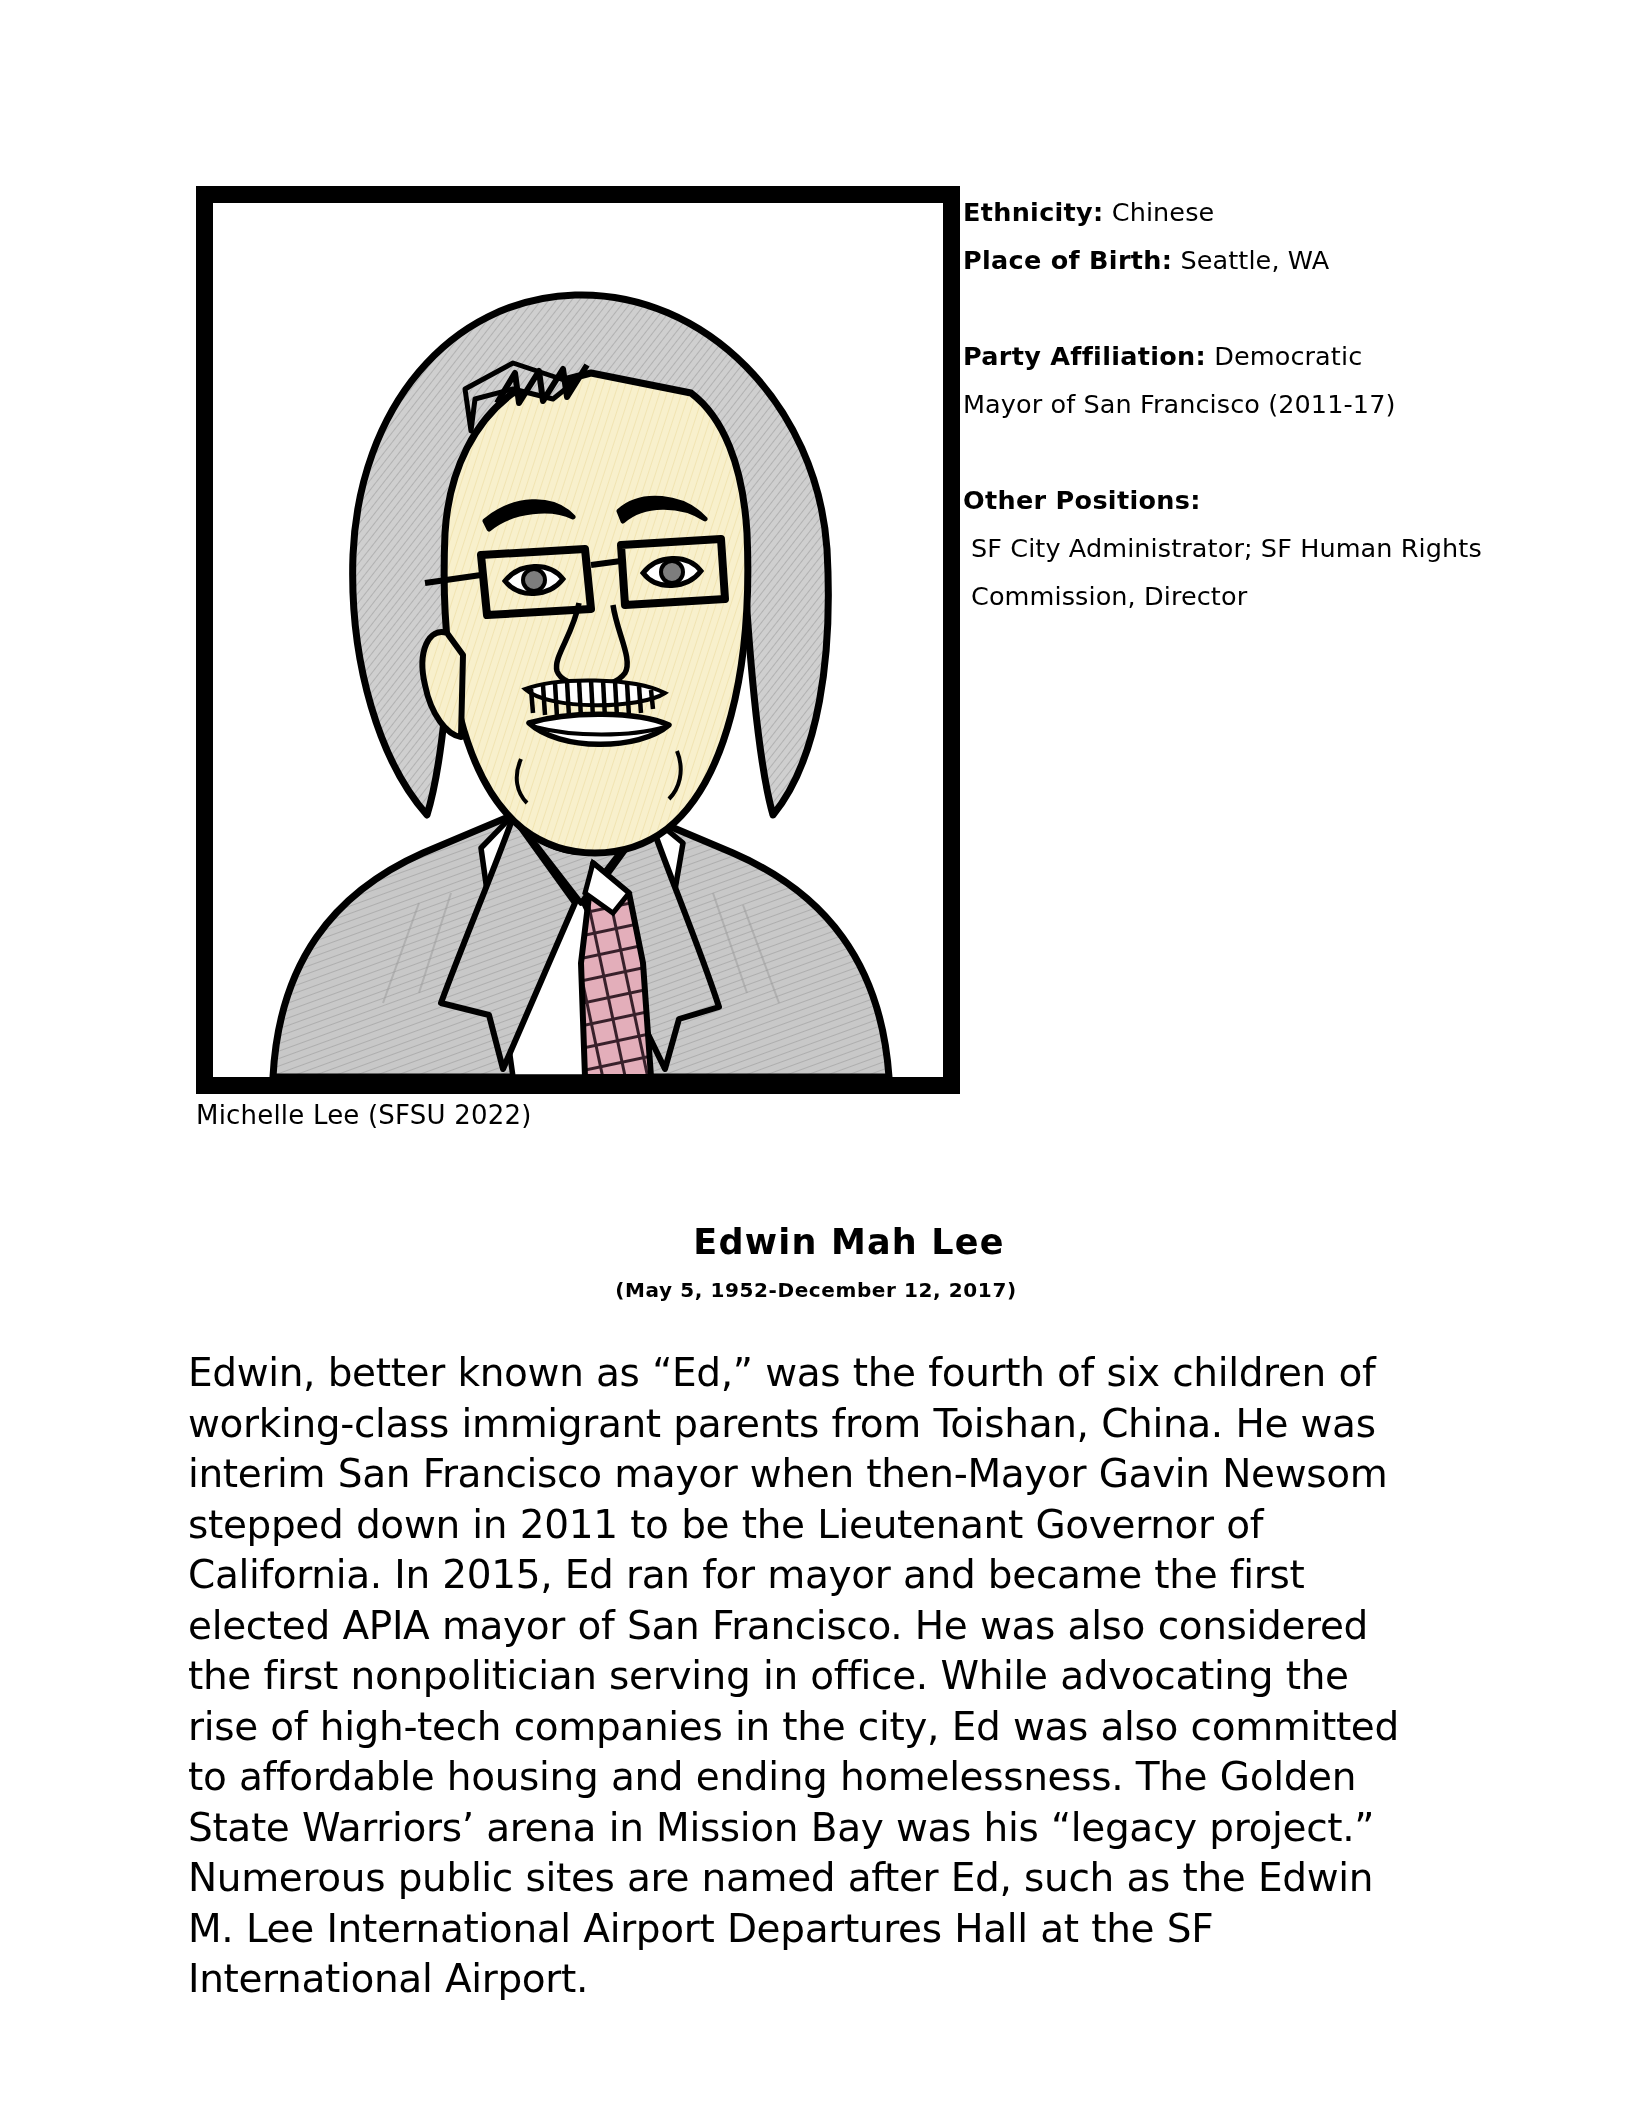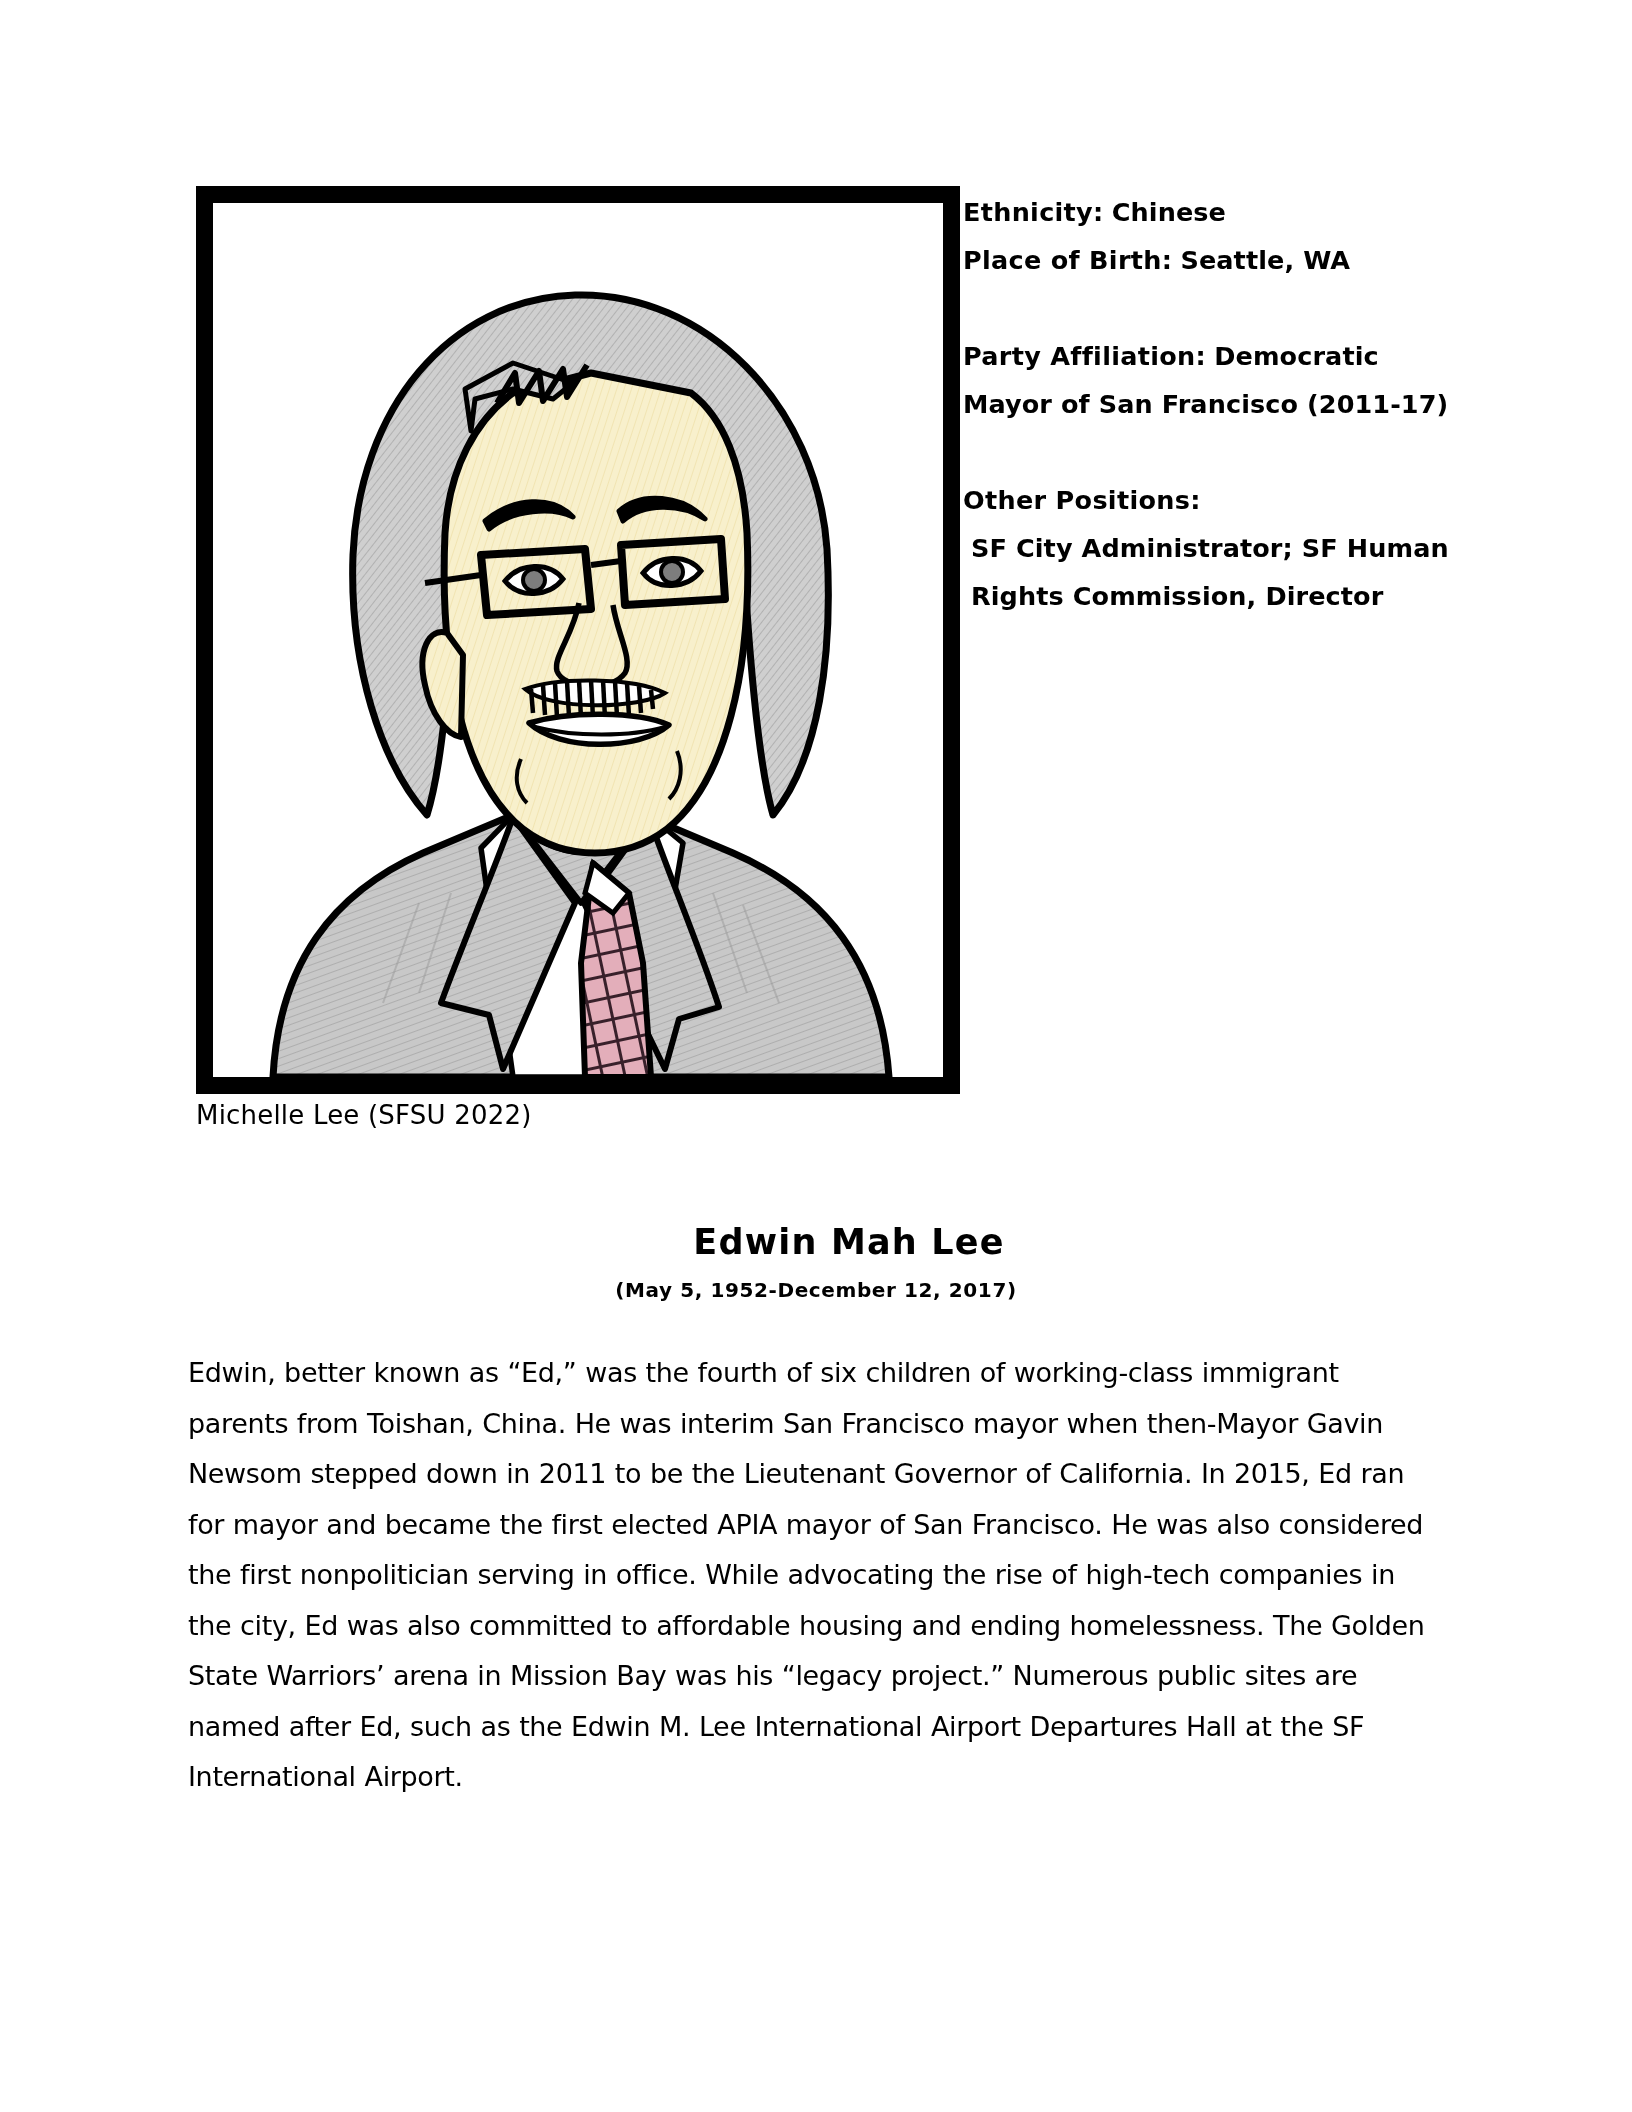--- a/index.html
+++ b/index.html
@@ -69,21 +69,21 @@
   .info-line.wrapline {
     white-space: normal;
     line-height: 48px;
     margin-left: 8px;
   }
   .info-label {
     font-weight: bold;
     letter-spacing: 0.3px;
   }
   .info-value {
-    font-weight: bold;
+    font-weight: normal;
   }
   .info-gap {
     height: 48px;
   }
 
   
   .name-heading {
     position: absolute;
     left: 0;
     top: 1222px;
@@ -109,21 +109,21 @@
     letter-spacing: 0.6px;
   }
 
   
   .body-text {
     position: absolute;
     left: 188px;
     top: 1348px;
     width: 1240px;
     font-family: "DejaVu Sans", sans-serif;
-    font-size: 27px;
+    font-size: 39px;
     line-height: 50.5px;
     color: #000000;
     text-align: left;
     letter-spacing: -0.35px;
     word-spacing: 0.5px;
   }
 </style>
 </head>
 <body>
 

